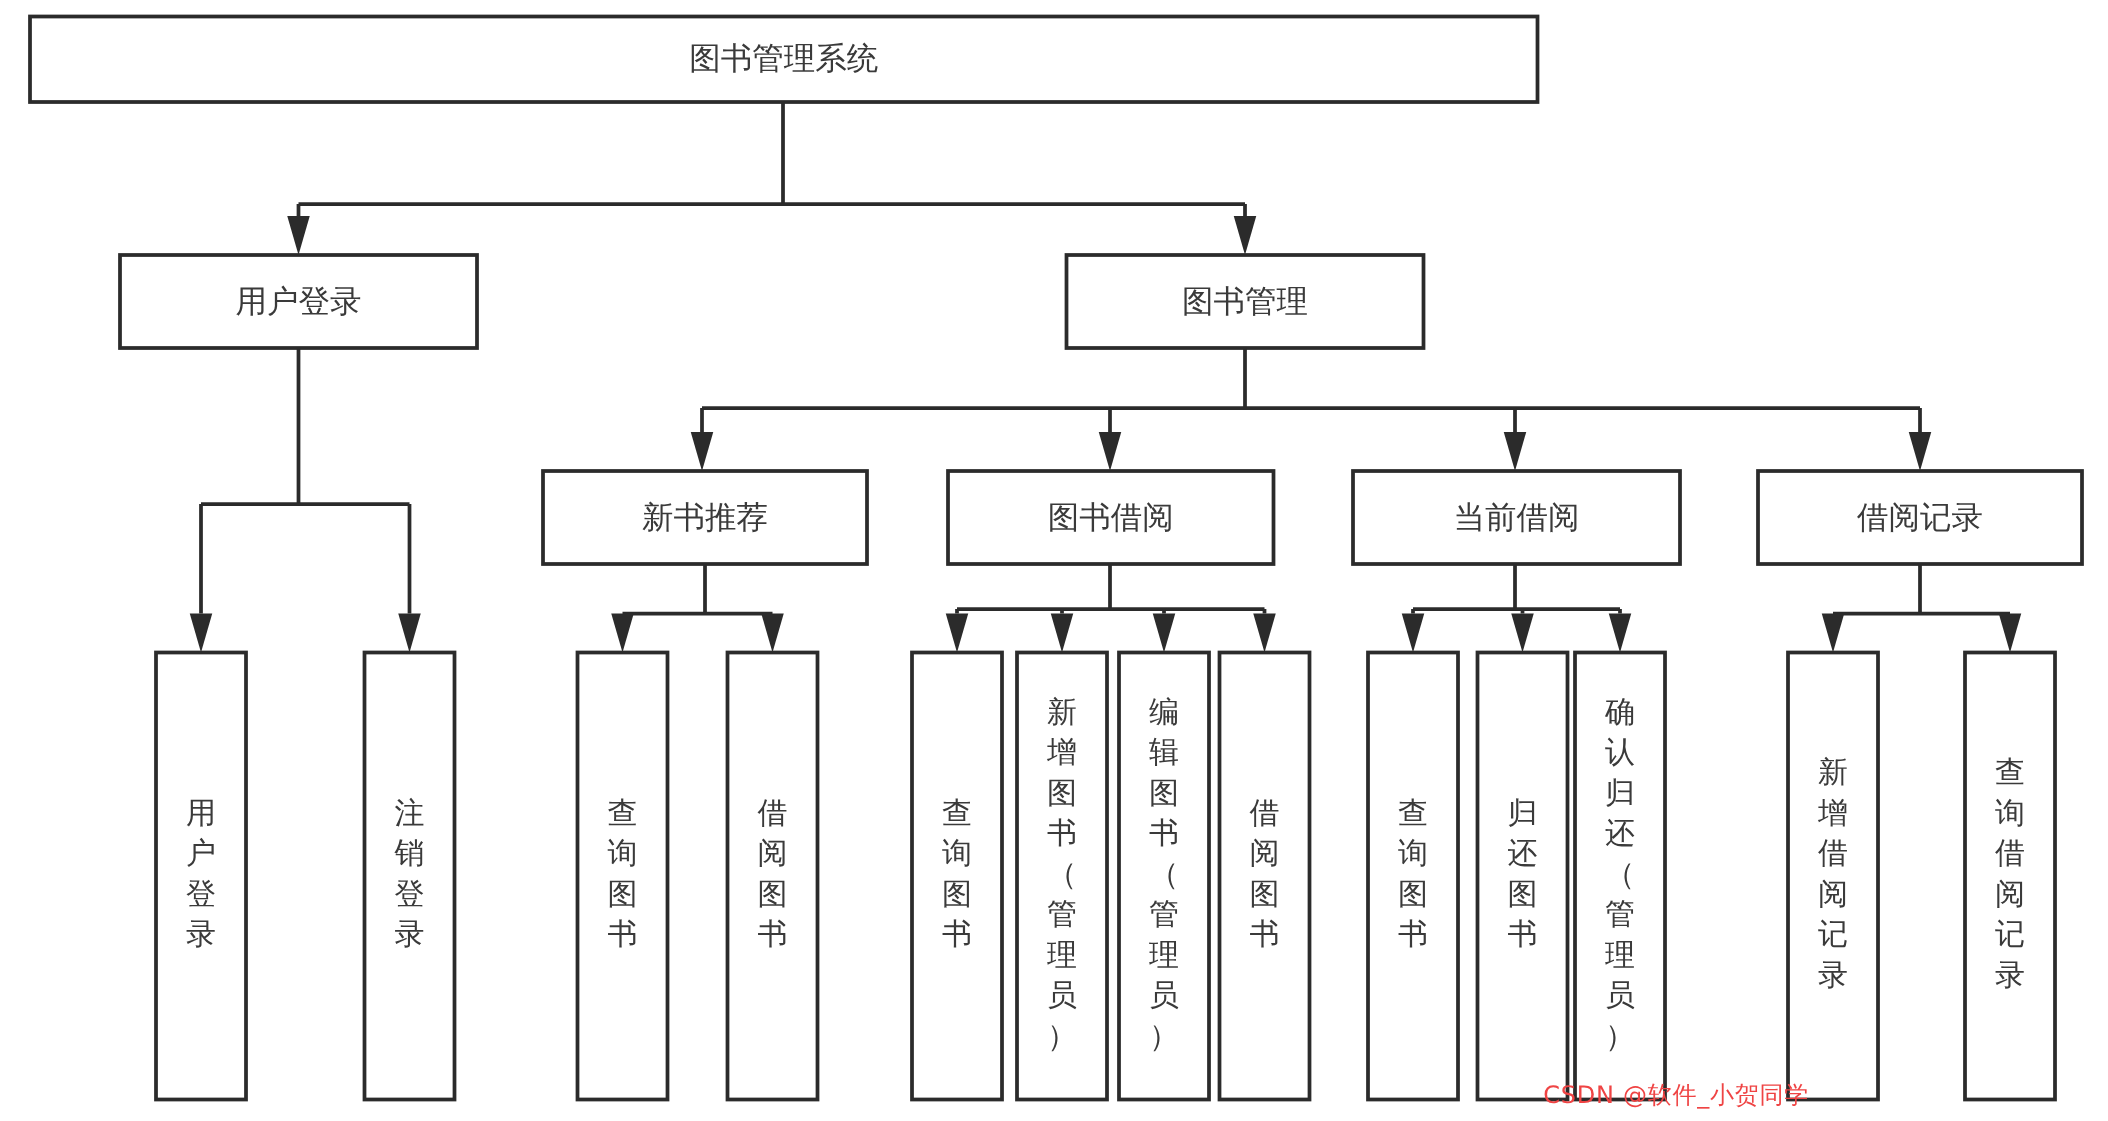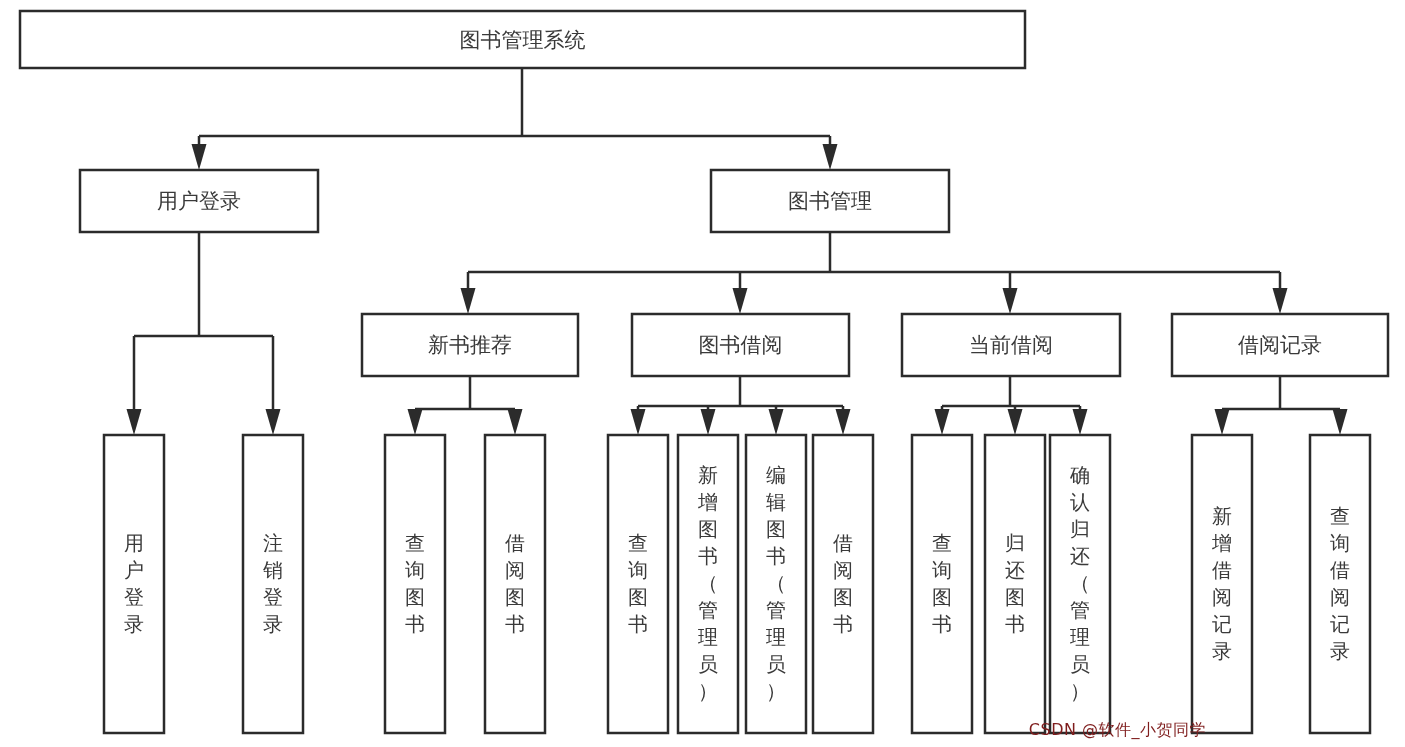--- a/index.html
+++ b/index.html
@@ -53,21 +53,21 @@
   }
   .arrow-head {
     fill: #2b2b2b;
     stroke: none;
   }
   .watermark {
     position: absolute;
     right: 14px;
     bottom: 6px;
     font-size: 16px;
-    color: #7f1d1d;
+    color: #ef4444;
     font-family: "DejaVu Sans", "Liberation Sans", sans-serif;
     white-space: nowrap;
     user-select: none;
     letter-spacing: 0.5px;
   }
 </style>
 </head>
 <body>
 
 <div id="diagram-root">

